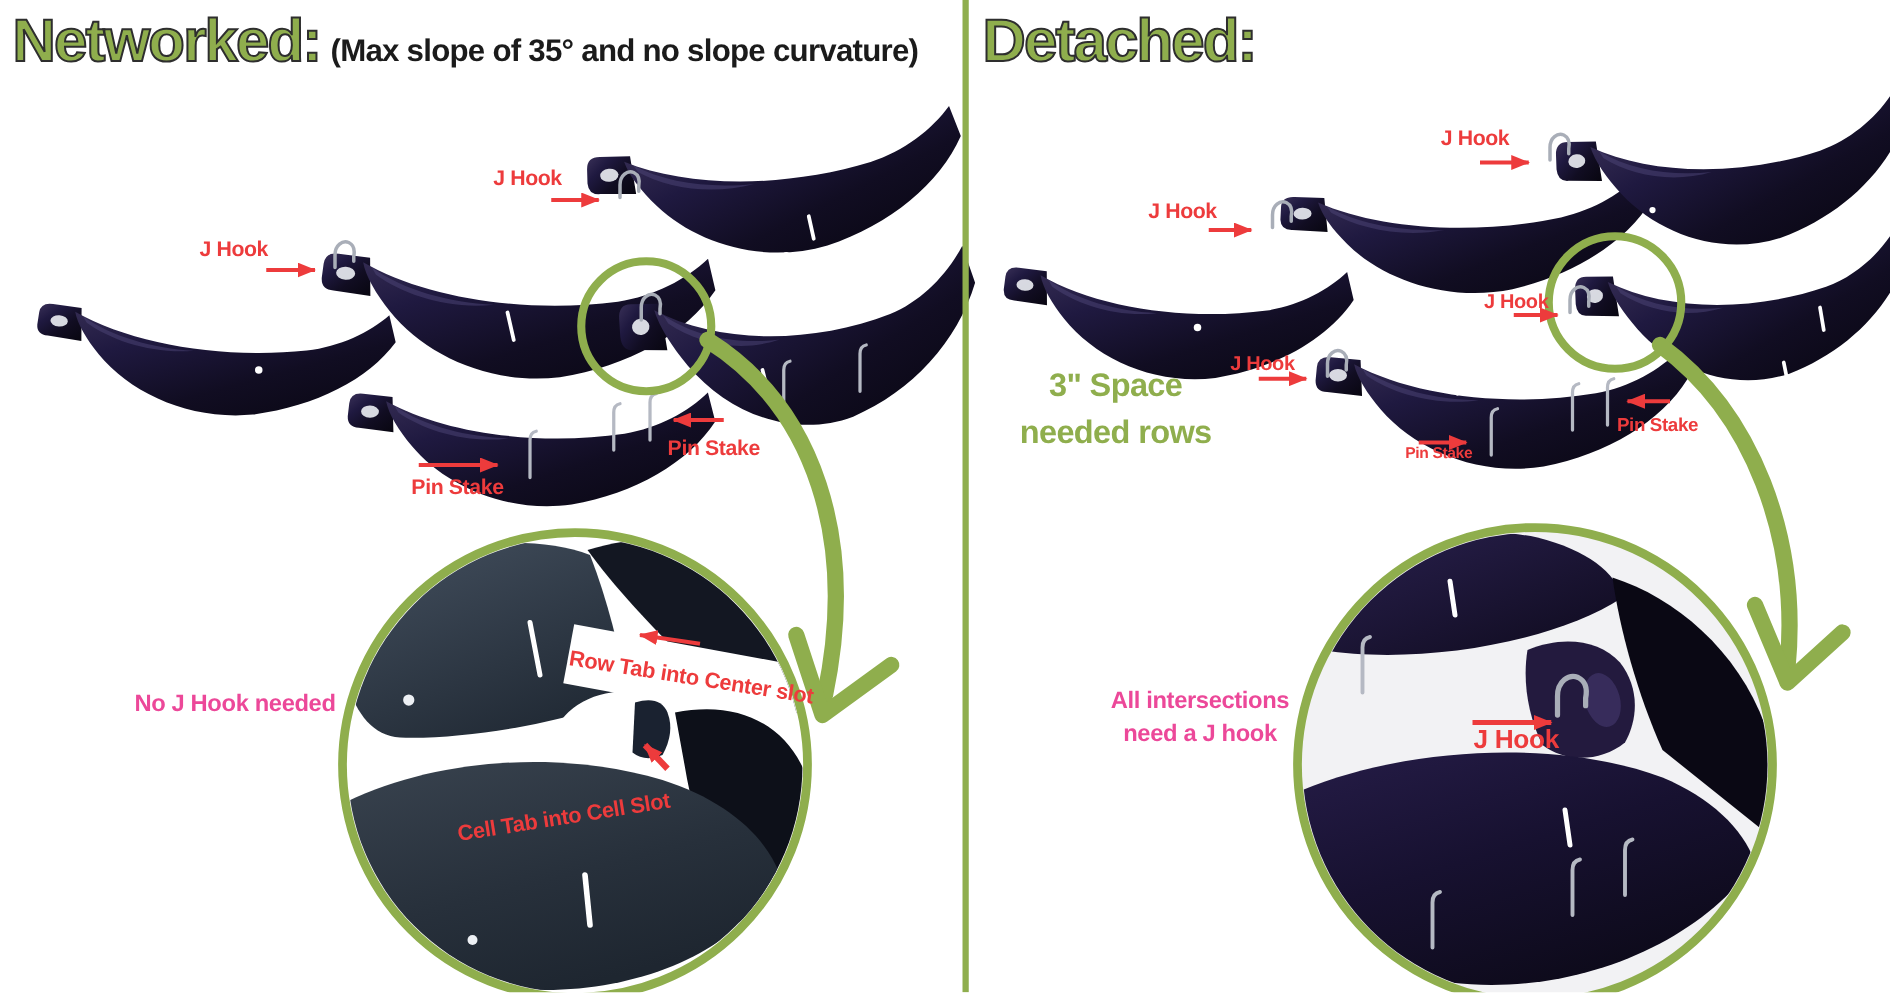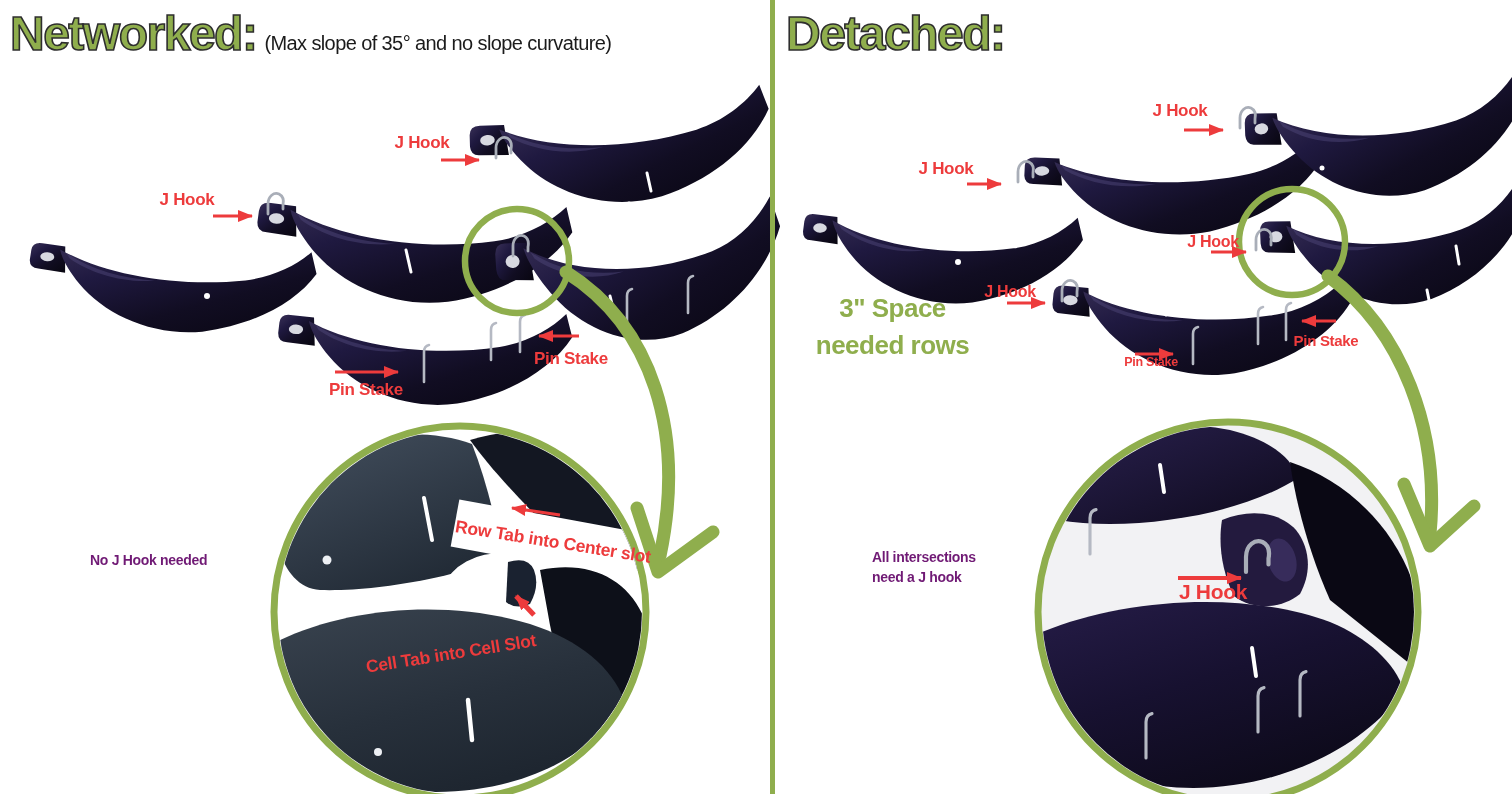--- a/index.html
+++ b/index.html
@@ -2,25 +2,25 @@
 <html><head>
 <meta charset="utf-8">
 <style>
   html,body{margin:0;padding:0;background:#ffffff;}
   .stage{position:relative;width:1512px;height:794px;background:#fff;overflow:hidden;
          font-family:"Liberation Sans",sans-serif;}
   svg{position:absolute;left:0;top:0;}
   .title-row{position:absolute;display:flex;align-items:baseline;gap:8px;white-space:nowrap;}
   .title{font-size:48px;font-weight:800;color:#8FAE4D;letter-spacing:-1.5px;
          -webkit-text-stroke:1.6px #2e2e2e;}
-  .subtitle{font-size:20px;font-weight:400;color:#1b1b1b;letter-spacing:-0.6px;}
+  .subtitle{font-size:25px;font-weight:700;color:#1b1b1b;letter-spacing:-0.6px;}
   .lbl{position:absolute;color:#ED3B3C;font-weight:700;white-space:nowrap;
        transform:translate(-50%,-50%);letter-spacing:-0.3px;}
-  .note{position:absolute;color:#701a75;font-weight:700;font-size:14px;line-height:1.42;
-        text-align:left;letter-spacing:-0.3px;}
+  .note{position:absolute;color:#ec4899;font-weight:700;font-size:19px;line-height:1.42;
+        text-align:center;letter-spacing:-0.3px;}
   .greennote{position:absolute;color:#8FAE4D;font-weight:800;font-size:26px;line-height:1.42;
         text-align:center;letter-spacing:-0.5px;}
   .rot{transform-origin:center;}
 </style>
 </head>
 <body>
 
 <div class="stage">
 
 <svg width="1512" height="794" viewBox="0 0 1512 794">

